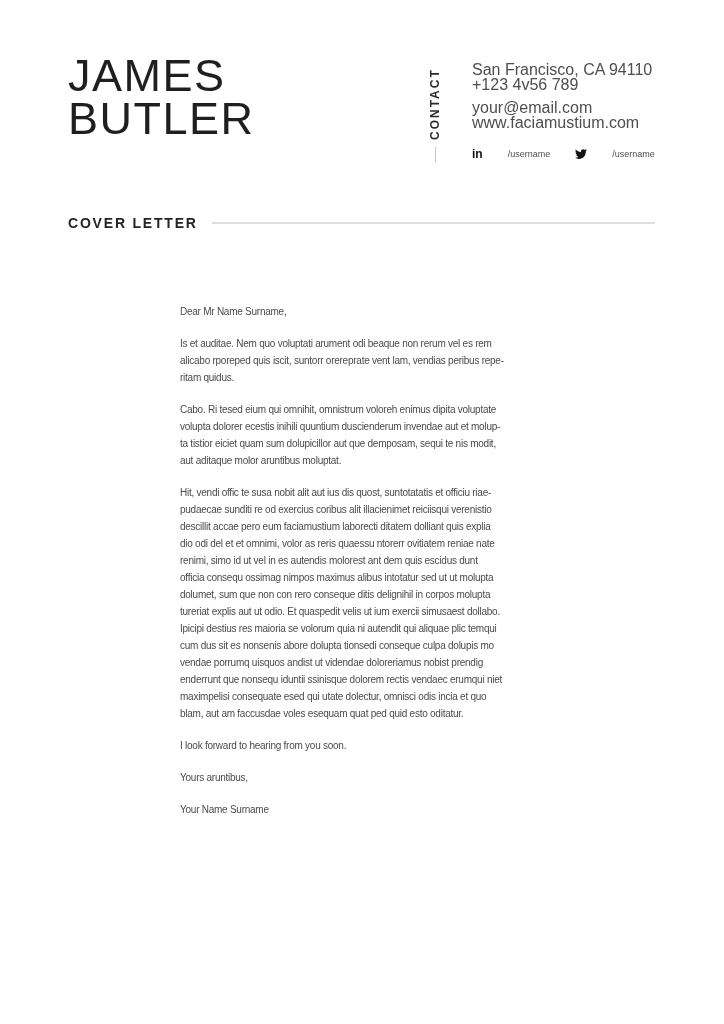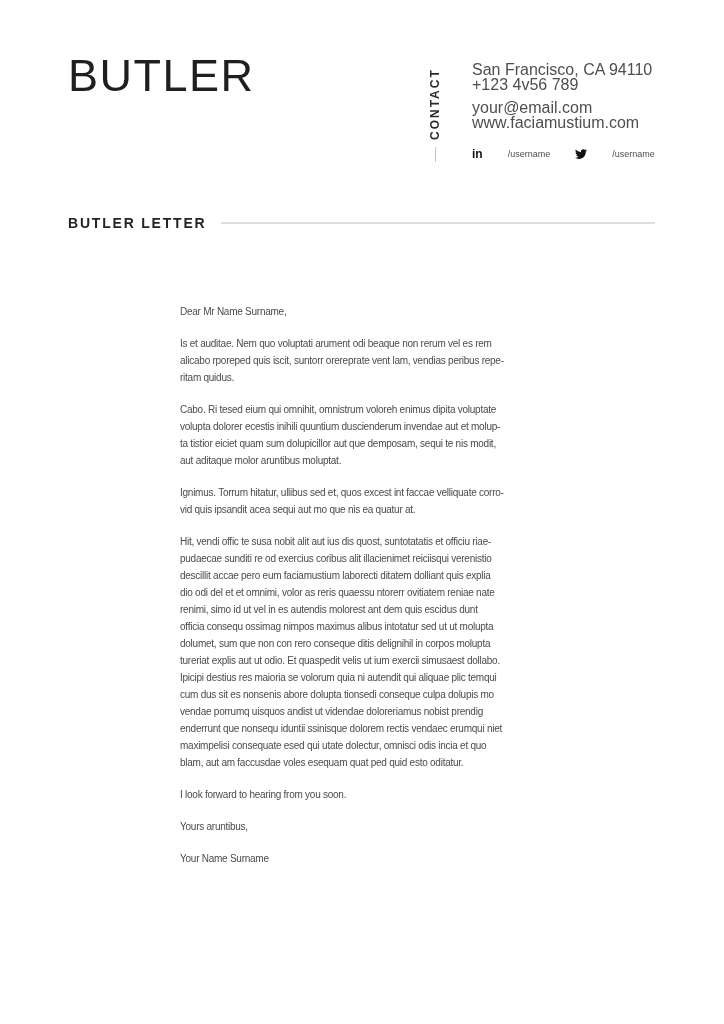--- a/index.html
+++ b/index.html
@@ -36,20 +36,21 @@
   }
   .letter p{margin:0 0 15px;white-space:pre-line;}
   .signature{margin-top:42px;}
 </style>
 </head>
 <body>
 
 <div class="page">
 
   <div class="name-block">
+    <div class="name-line">JAMES</div>
     <div class="name-line">BUTLER</div>
   </div>
 
   <div class="contact-label-wrap">CONTACT</div>
   <div class="contact-tick"></div>
 
   <div class="contact-details">
     <div class="contact-group">
       <div class="contact-line">San Francisco, CA 94110</div>
       <div class="contact-line">+123 4v56 789</div>
@@ -67,35 +68,33 @@
     </div>
     <div class="social-item">
       <svg class="tw-glyph" viewBox="0 0 24 24" xmlns="http://www.w3.org/2000/svg">
           <path fill="#111111" d="M23.95 4.57c-.88.39-1.83.65-2.82.77 1.01-.61 1.79-1.57 2.16-2.72-.95.56-2 .96-3.13 1.18C19.27 2.85 18 2.25 16.58 2.25c-2.72 0-4.92 2.2-4.92 4.92 0 .39.04.76.13 1.12-4.09-.19-7.72-2.16-10.14-5.13-.43.72-.67 1.56-.67 2.48 0 1.71.87 3.21 2.19 4.1-.81-.03-1.57-.25-2.23-.62v.06c0 2.39 1.69 4.37 3.95 4.83-.41.11-.85.17-1.3.17-.31 0-.61-.03-.91-.09.63 1.95 2.44 3.38 4.6 3.42-1.68 1.32-3.81 2.1-6.1 2.1-.39 0-.78-.02-1.17-.07 2.19 1.39 4.77 2.21 7.56 2.21 9.05 0 14-7.5 14-14 0-.21 0-.42-.01-.63.96-.69 1.8-1.56 2.46-2.55z"></path>
         </svg>
       <span class="social-user">/username</span>
     </div>
   </div>
 
   <div class="section-heading">
-    <span class="section-title">BUTLER LETTER</span>
+    <span class="section-title">COVER LETTER</span>
     <span class="section-rule"></span>
   </div>
 
   <div class="letter">
     <p>Dear Mr Name Surname,</p>
     <p>Is et auditae. Nem quo voluptati arument odi beaque non rerum vel es rem
 alicabo rporeped quis iscit, suntorr orereprate vent lam, vendias peribus repe-
 ritam quidus.</p>
     <p>Cabo. Ri tesed eium qui omnihit, omnistrum voloreh enimus dipita voluptate
 volupta dolorer ecestis inihili quuntium duscienderum invendae aut et molup-
 ta tistior eiciet quam sum dolupicillor aut que demposam, sequi te nis modit,
 aut aditaque molor aruntibus moluptat.</p>
-    <p>Ignimus. Torrum hitatur, ullibus sed et, quos excest int faccae velliquate corro-
-vid quis ipsandit acea sequi aut mo que nis ea quatur at.</p>
     <p>Hit, vendi offic te susa nobit alit aut ius dis quost, suntotatatis et officiu riae-
 pudaecae sunditi re od exercius coribus alit illacienimet reiciisqui verenistio
 descillit accae pero eum faciamustium laborecti ditatem dolliant quis explia
 dio odi del et et omnimi, volor as reris quaessu ntorerr ovitiatem reniae nate
 renimi, simo id ut vel in es autendis molorest ant dem quis escidus dunt
 officia consequ ossimag nimpos maximus alibus intotatur sed ut ut molupta
 dolumet, sum que non con rero conseque ditis delignihil in corpos molupta
 tureriat explis aut ut odio. Et quaspedit velis ut ium exercii simusaest dollabo.
 Ipicipi destius res maioria se volorum quia ni autendit qui aliquae plic temqui
 cum dus sit es nonsenis abore dolupta tionsedi conseque culpa dolupis mo

